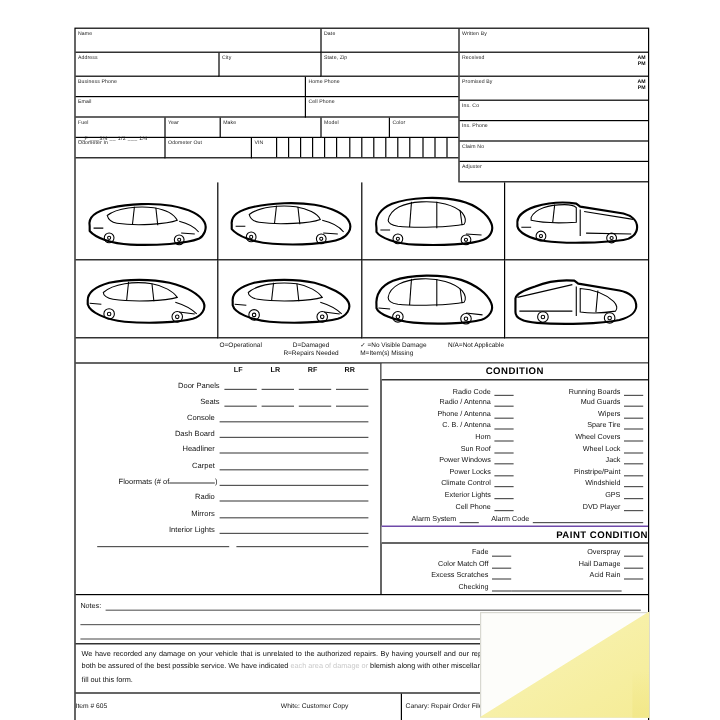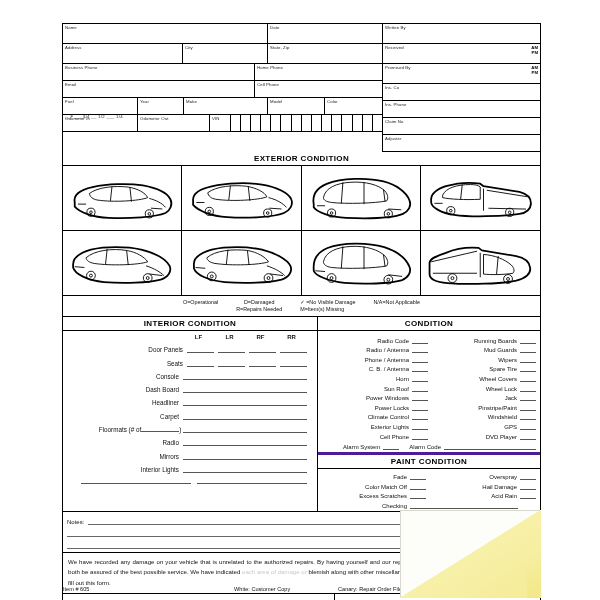--- a/index.html
+++ b/index.html
@@ -287,21 +287,20 @@
         </div>
         <div class="cell" style="width:100%;height:15px;border-right:none;">
           <span class="lbl">Claim No</span>
         </div>
         <div class="cell" style="width:100%;height:16px;border-right:none;">
           <span class="lbl">Adjuster</span>
         </div>
       </div>
     </div>
 
-    <div class="secbar">EXTERIOR CONDITION</div>
 
     <div class="ext-grid">
 
       <div class="ext-cell">
         <svg viewBox="0 0 140 70">
           <g fill="#fff" stroke="#000" stroke-width="2.2" stroke-linejoin="round">
             <path d="M12 40 C10 30 20 24 34 21 C52 17 78 16 96 19 C112 22 126 28 130 36 C133 42 130 50 124 53 C112 58 80 60 54 59 C34 58 18 52 12 45 Z"></path>
           </g>
           <g fill="none" stroke="#000" stroke-width="1.1">
             <path d="M30 29 C40 21 62 19 78 21 C90 23 99 28 102 34 C92 38 60 40 40 37 C34 36 31 33 30 29 Z"></path>
@@ -467,21 +466,20 @@
       </div>
       <div class="col">
         <div></div>
         <div>N/A=Not Applicable</div>
       </div>
     </div>
 
     <div class="mid">
 
       <div class="mid-left">
-        <div class="secbar">INTERIOR CONDITION</div>
 
         <div class="int-head">
           <span>LF</span>
           <span>LR</span>
           <span>RF</span>
           <span>RR</span>
         </div>
 
         <div class="int-row">
           <span class="int-name">Door Panels</span>
@@ -653,21 +651,21 @@
           </div>
         </div>
 
         <div class="alarmrow">
           <span class="eq-name">Alarm System</span>
           <i class="eq-blank"></i>
           <span class="eq-name" style="padding-left:10px;">Alarm Code</span>
           <i class="alarm-line"></i>
         </div>
 
-        <div class="secbar" style="border-top:3px solid #4c1d95;">PAINT CONDITION</div>
+        <div class="secbar" style="border-top:1px solid #4c1d95;text-align:right;">PAINT CONDITION</div>
 
         <div class="paint-body">
           <div class="paint-col">
             <div class="eq-row">
                 <span class="eq-name">Fade</span>
                 <i class="eq-blank"></i>
               </div>
             <div class="eq-row">
                 <span class="eq-name">Color Match Off</span>
                 <i class="eq-blank"></i>

